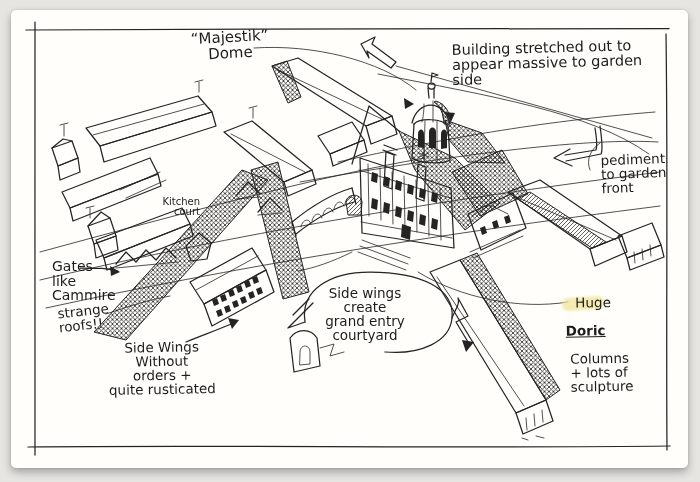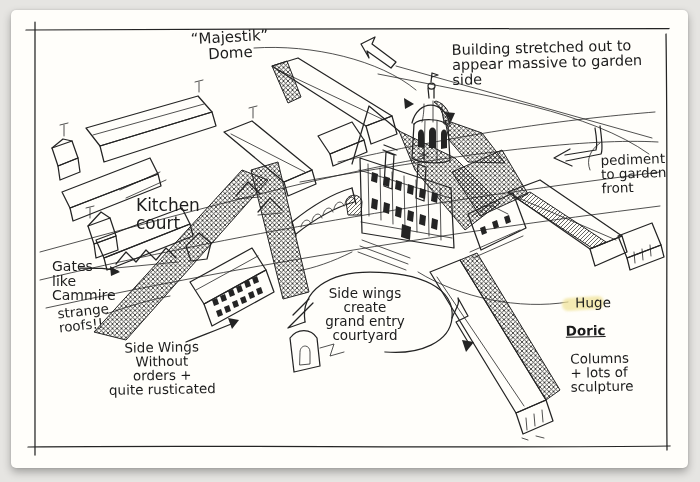--- a/index.html
+++ b/index.html
@@ -223,21 +223,21 @@
 Dome</div>
 
   <div class="ann" style="left:452px;top:40px;width:228px;font-size:14.5px;transform:rotate(-1.5deg);">Building stretched out to
 appear massive to garden
 side</div>
 
   <div class="ann" style="left:601px;top:152px;width:70px;font-size:13.5px;transform:rotate(-2deg);">pediment
 to garden
 front</div>
 
-  <div class="ann" style="left:136px;top:197px;width:64px;font-size:17px;text-align:left;">Kitchen
+  <div class="ann" style="left:136px;top:197px;width:64px;font-size:10px;text-align:right;">Kitchen
 court</div>
 
   <div class="ann" style="left:52px;top:259px;width:62px;font-size:14px;">Gates
 like
 Cammire</div>
 
   <div class="ann" style="left:58px;top:303px;width:66px;font-size:13.5px;transform:rotate(-6deg);">strange
 roofs!!</div>
 
   <div class="ann" style="left:106px;top:340px;width:112px;font-size:13.5px;text-align:center;transform:rotate(-1deg);">Side Wings

